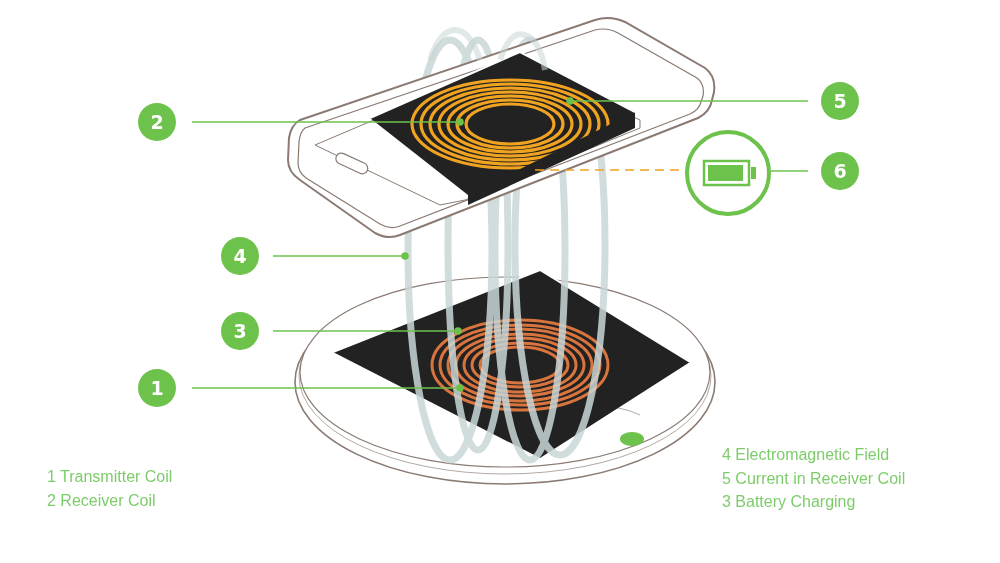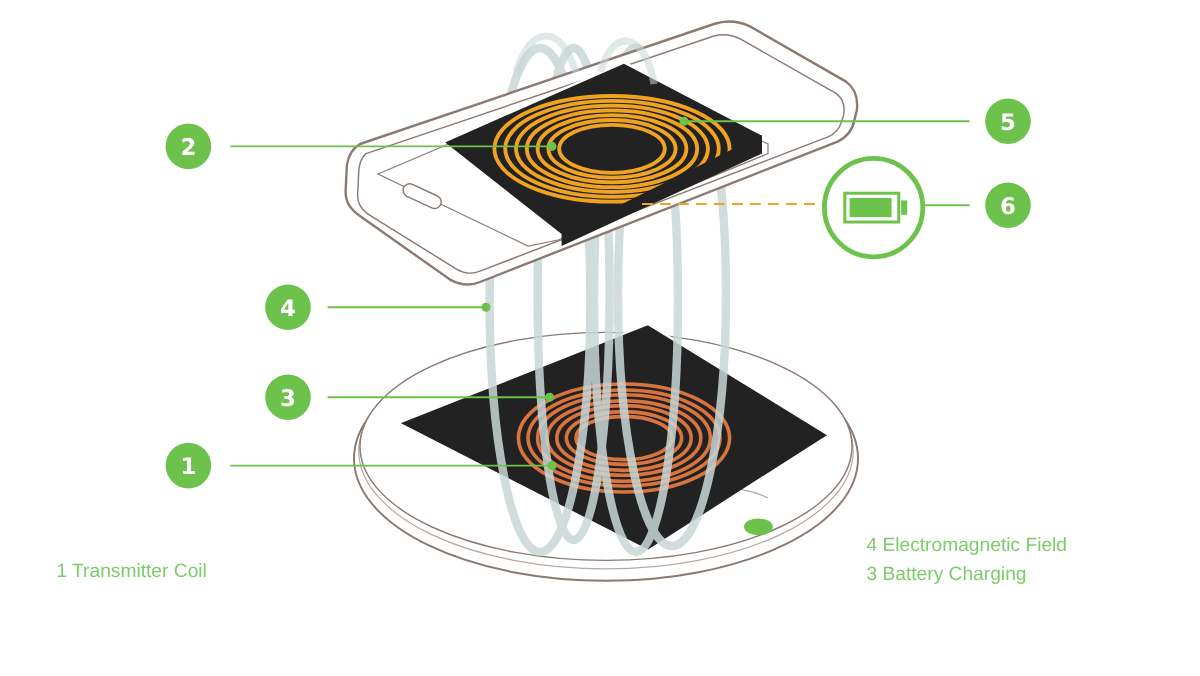--- a/index.html
+++ b/index.html
@@ -132,17 +132,19 @@
     <text class="num" x="240" y="338" text-anchor="middle">3</text>
   </g>
   <g>
     <circle cx="157" cy="388" r="19" fill="#6cc24a"></circle>
     <text class="num" x="157" y="395" text-anchor="middle">1</text>
   </g>
 </svg>
 
 <div class="legend" style="left:47px; top:465px; color:#7dcc6a;">
   <div>1 Transmitter Coil</div>
+  <div>2 Receiver Coil</div>
 </div>
 <div class="legend" style="left:722px; top:443px; color:#7dcc6a;">
   <div>4 Electromagnetic Field</div>
+  <div>5 Current in Receiver Coil</div>
   <div>3 Battery Charging</div>
 </div>
 
 </body></html>

